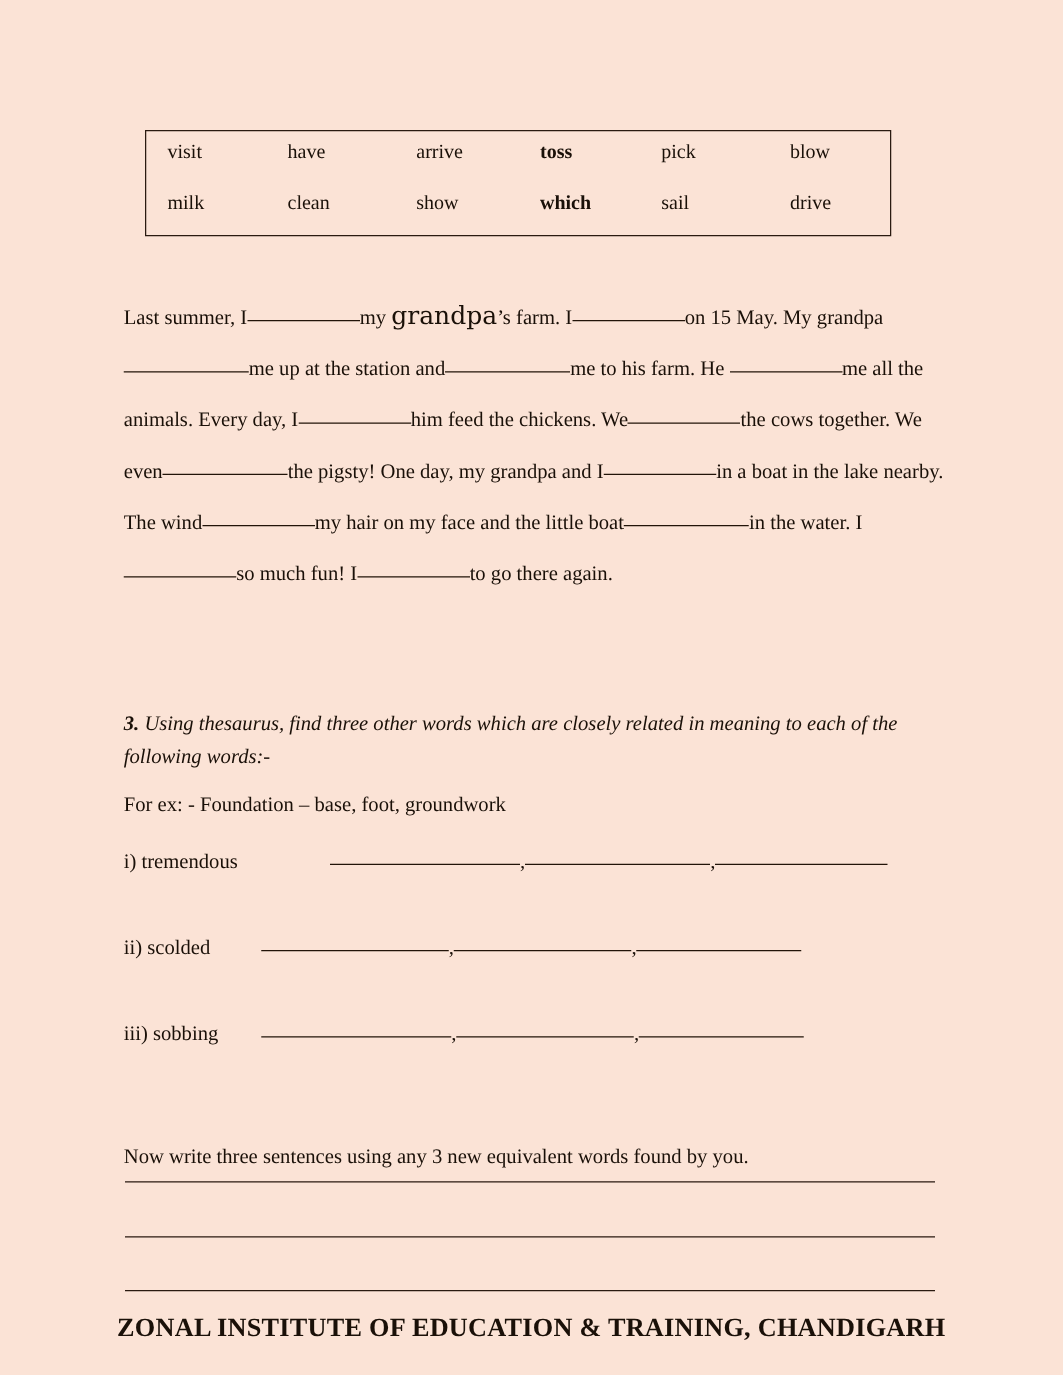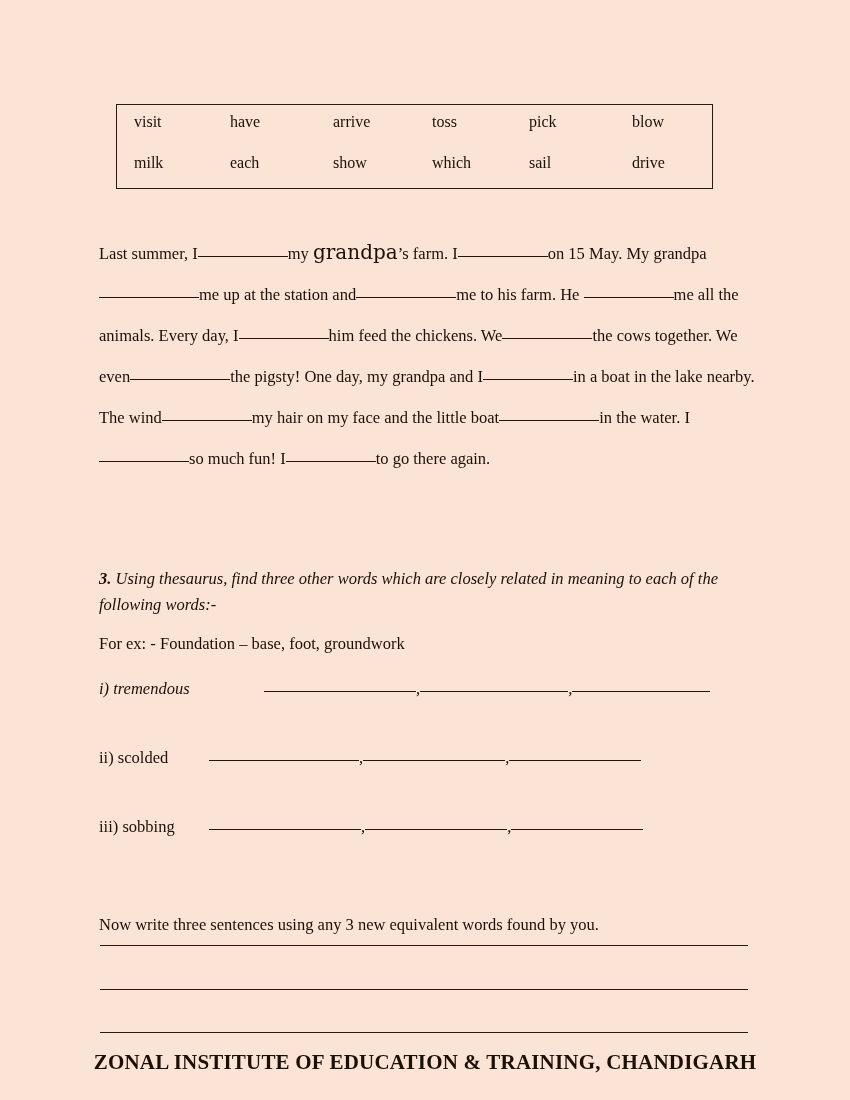--- a/index.html
+++ b/index.html
@@ -55,21 +55,21 @@
   .word-box-row.r1 { top: 8px; }
   .word-box-row.r2 { top: 49px; }
   .word-cell {
     position: absolute;
     font-size: 16px;
     white-space: nowrap;
   }
   .wc0 { left: 17px;  }
   .wc1 { left: 113px; }
   .wc2 { left: 216px; }
-  .wc3 { left: 315px; }
+  .wc3 { left: 315px; font-weight: bold; }
   .wc4 { left: 412px; }
   .wc5 { left: 515px; }
 
   
   .cloze {
     position: absolute;
     left: 99px;
     top: 232px;
     width: 660px;
     font-size: 16.5px;
@@ -120,21 +120,21 @@
   }
   .thes-row .label {
     display: inline-block;
   }
   .thes-blank {
     display: inline-block;
     border-bottom: 1.5px solid #221409;
     height: 13px;
     vertical-align: 2px;
   }
-  .row-i   { top: 678px; font-style: italic; }
+  .row-i   { top: 678px; }
   .row-ii  { top: 747px; }
   .row-iii { top: 816px; }
 
   .row-i   .label { width: 165px; }
   .row-ii  .label { width: 110px; }
   .row-iii .label { width: 110px; }
 
   .row-i   .tb1 { width: 152px; }
   .row-i   .tb2 { width: 148px; }
   .row-i   .tb3 { width: 138px; }
@@ -189,21 +189,21 @@
     <div class="word-box-row r1">
       <span class="word-cell wc0">visit</span>
       <span class="word-cell wc1">have</span>
       <span class="word-cell wc2">arrive</span>
       <span class="word-cell wc3">toss</span>
       <span class="word-cell wc4">pick</span>
       <span class="word-cell wc5">blow</span>
     </div>
     <div class="word-box-row r2">
       <span class="word-cell wc0">milk</span>
-      <span class="word-cell wc1">each</span>
+      <span class="word-cell wc1">clean</span>
       <span class="word-cell wc2">show</span>
       <span class="word-cell wc3">which</span>
       <span class="word-cell wc4">sail</span>
       <span class="word-cell wc5">drive</span>
     </div>
   </div>
 
   <div class="cloze">
     <p id="cloze-body"><span>Last summer, I</span><span class="blank b-md"></span><span>my </span><span class="altfont">grandpa</span><span>’s farm. I</span><span class="blank b-md"></span><span>on 15 May. My grandpa</span><span class="blank b-lg"></span><span>me up at the station and</span><span class="blank b-lg"></span><span>me to his farm. He </span><span class="blank b-md"></span><span>me all the animals. Every day, I</span><span class="blank b-md"></span><span>him feed the chickens. We</span><span class="blank b-md"></span><span>the cows together. We even</span><span class="blank b-lg"></span><span>the pigsty! One day, my grandpa and I</span><span class="blank b-md"></span><span>in a boat in the lake nearby. The wind</span><span class="blank b-md"></span><span>my hair on my face and the little boat</span><span class="blank b-lg"></span><span>in the water. I</span><span class="blank b-md"></span><span>so much fun! I</span><span class="blank b-md"></span><span>to go there again.</span></p>
   </div>

